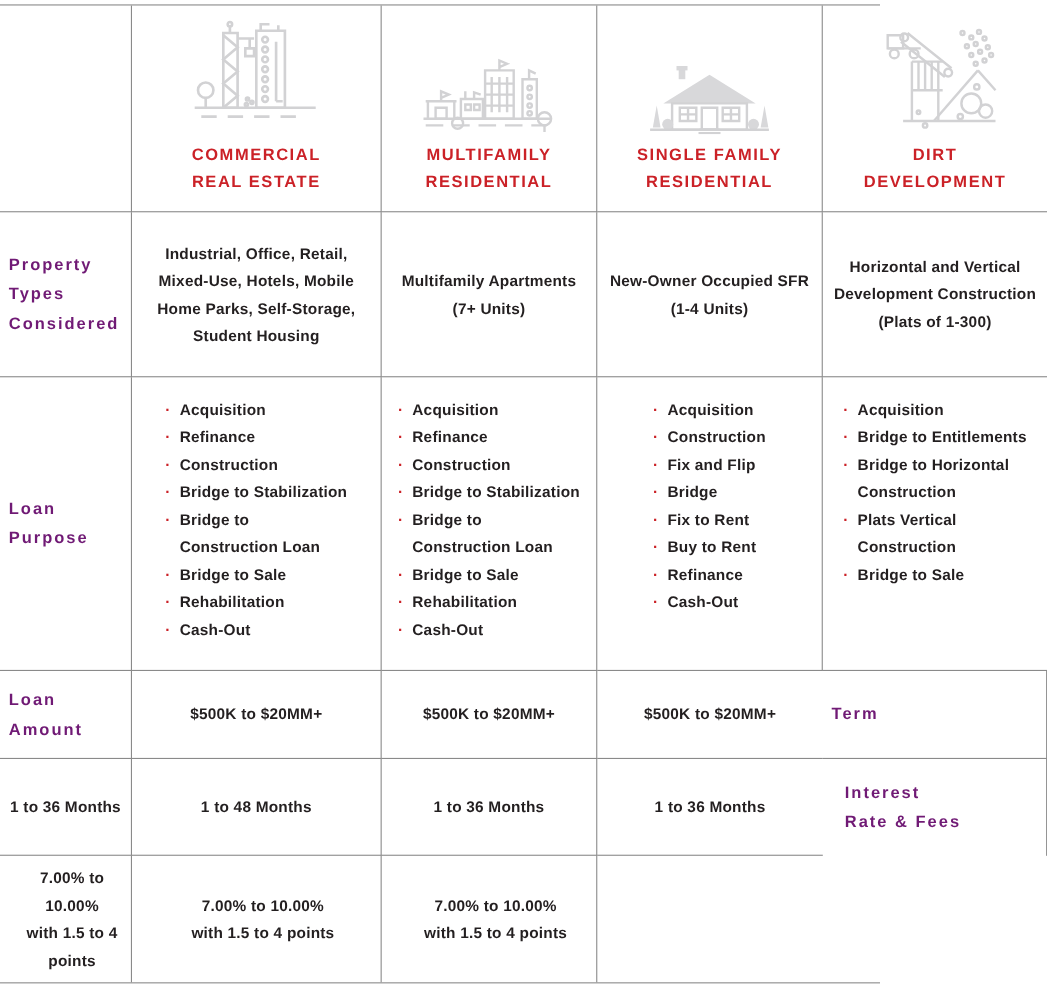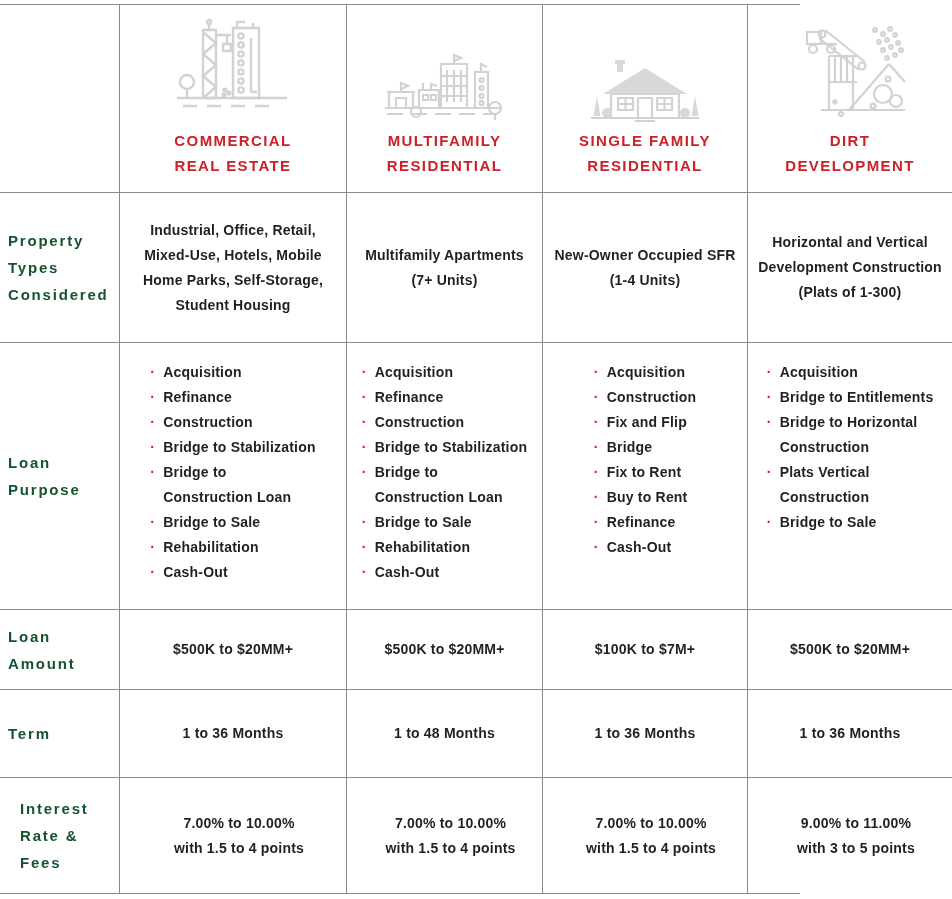--- a/index.html
+++ b/index.html
@@ -43,21 +43,21 @@
     align-items: center;
     padding-left: 8px;
     padding-right: 4px;
   }
   .rowhead .label {
     font-weight: bold;
     font-size: 15px;
     line-height: 27px;
     letter-spacing: 1.8px;
     white-space: pre-line;
-    color: #14532d;
+    color: #701a75;
   }
 
   
   .colhead {
     display: flex;
     flex-direction: column;
     justify-content: flex-end;
     align-items: center;
     padding-bottom: 14px;
   }
@@ -316,23 +316,20 @@
     <div class="cell rowhead">
       <div class="label">Loan
 Amount</div>
     </div>
     <div class="cell val">
       <div class="txt">$500K to $20MM+</div>
     </div>
     <div class="cell val">
       <div class="txt">$500K to $20MM+</div>
     </div>
-    <div class="cell val">
-      <div class="txt">$100K to $7M+</div>
-    </div>
     <div class="cell val last-col">
       <div class="txt">$500K to $20MM+</div>
     </div>
 
     <div class="cell rowhead">
       <div class="label">Term</div>
     </div>
     <div class="cell val">
       <div class="txt">1 to 36 Months</div>
     </div>
@@ -355,19 +352,15 @@
 with 1.5 to 4 points</div>
     </div>
     <div class="cell val last-row">
       <div class="txt">7.00% to 10.00%
 with 1.5 to 4 points</div>
     </div>
     <div class="cell val last-row">
       <div class="txt">7.00% to 10.00%
 with 1.5 to 4 points</div>
     </div>
-    <div class="cell val last-row last-col">
-      <div class="txt">9.00% to 11.00%
-with 3 to 5 points</div>
-    </div>
 
   </div>
 </div>
 
 </body></html>

